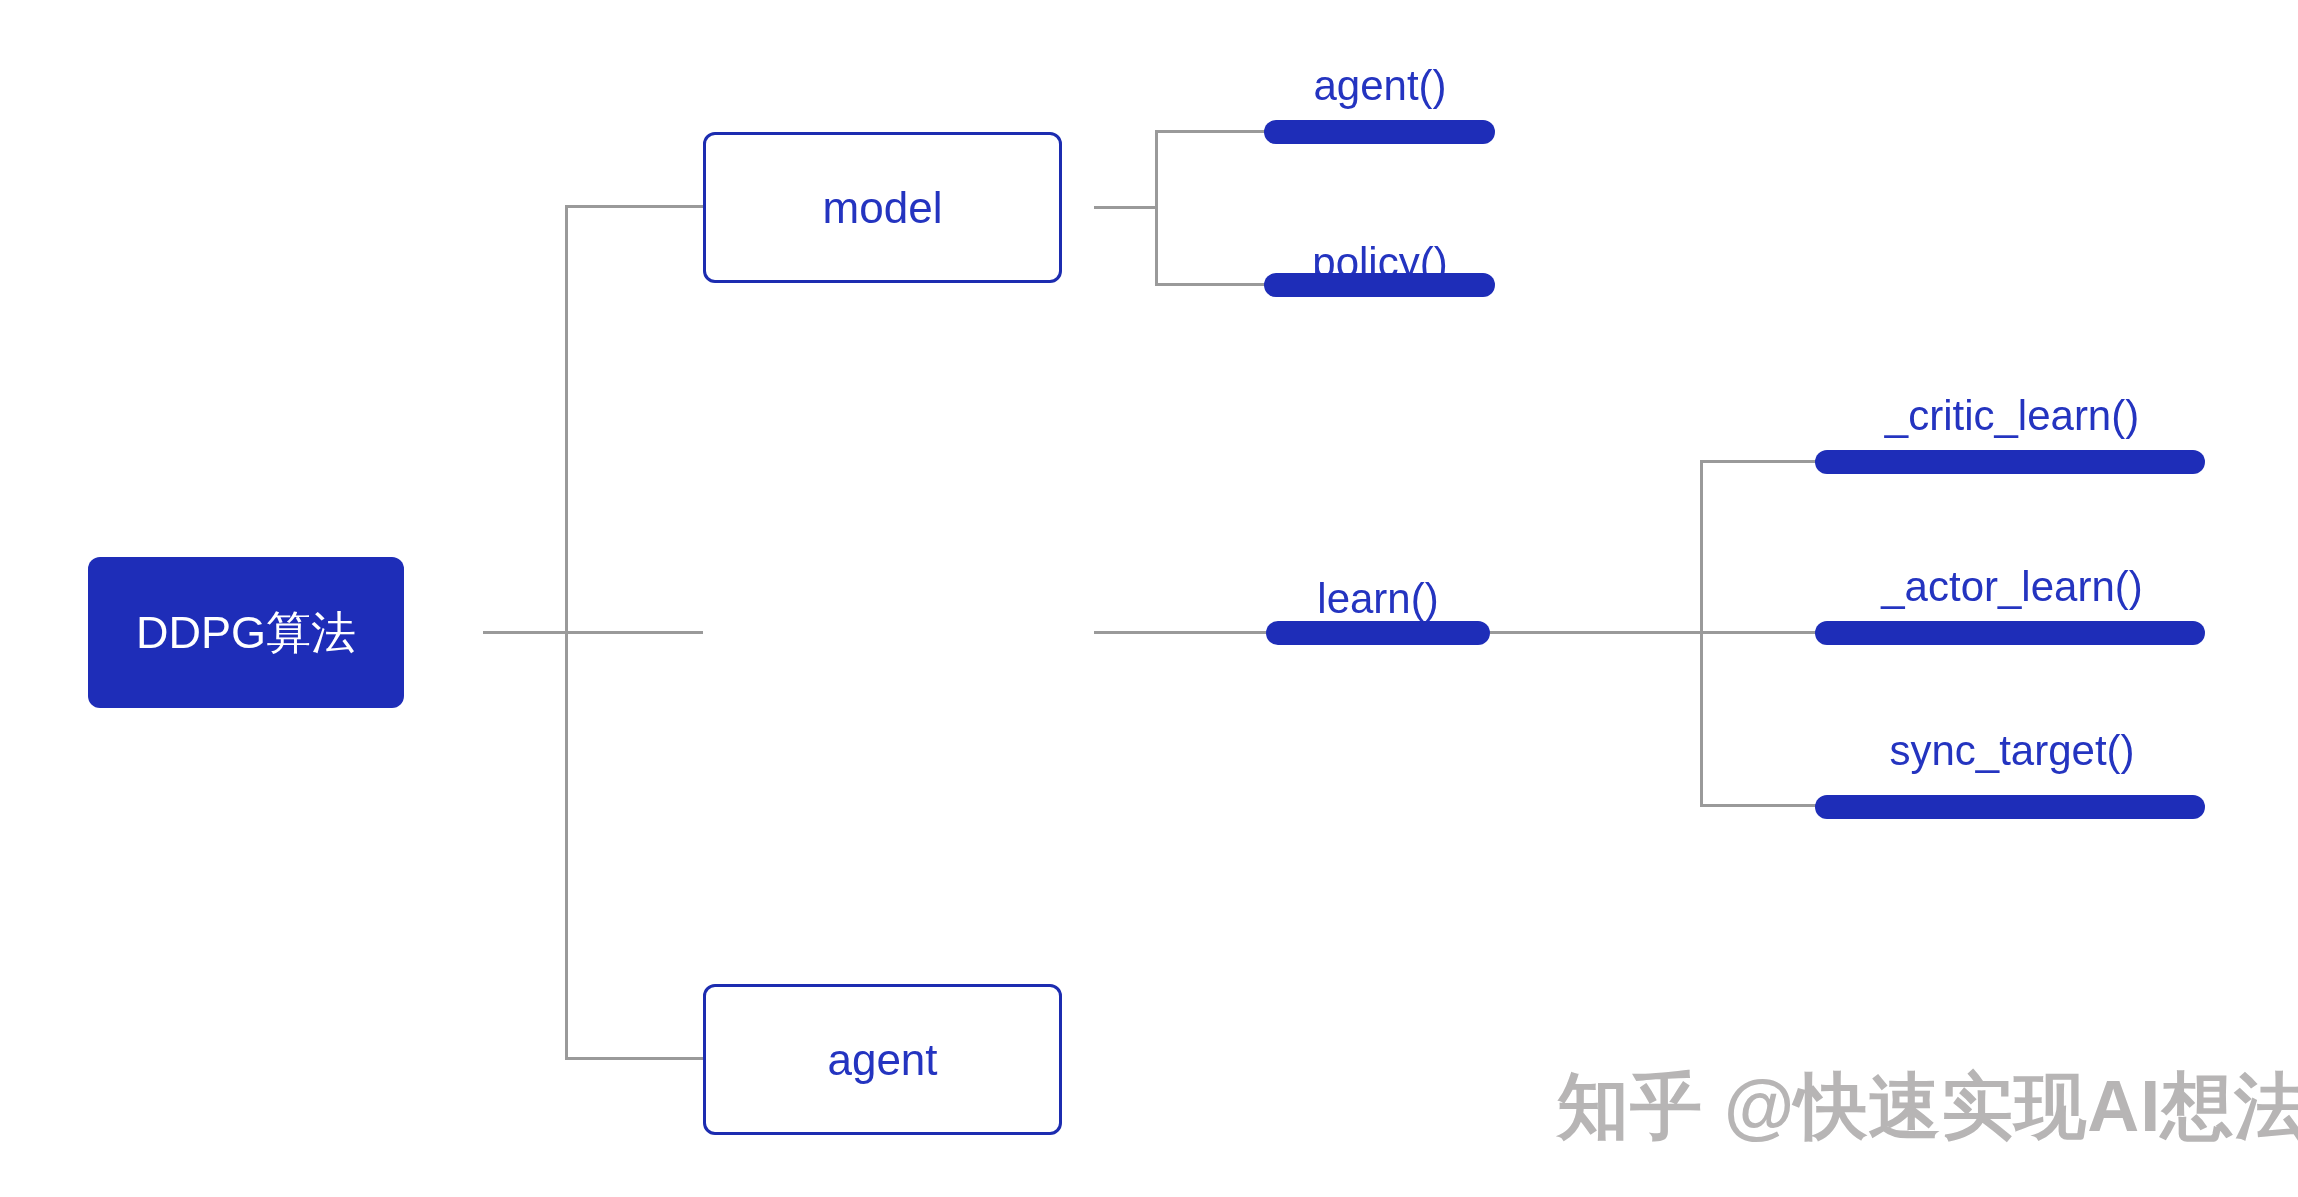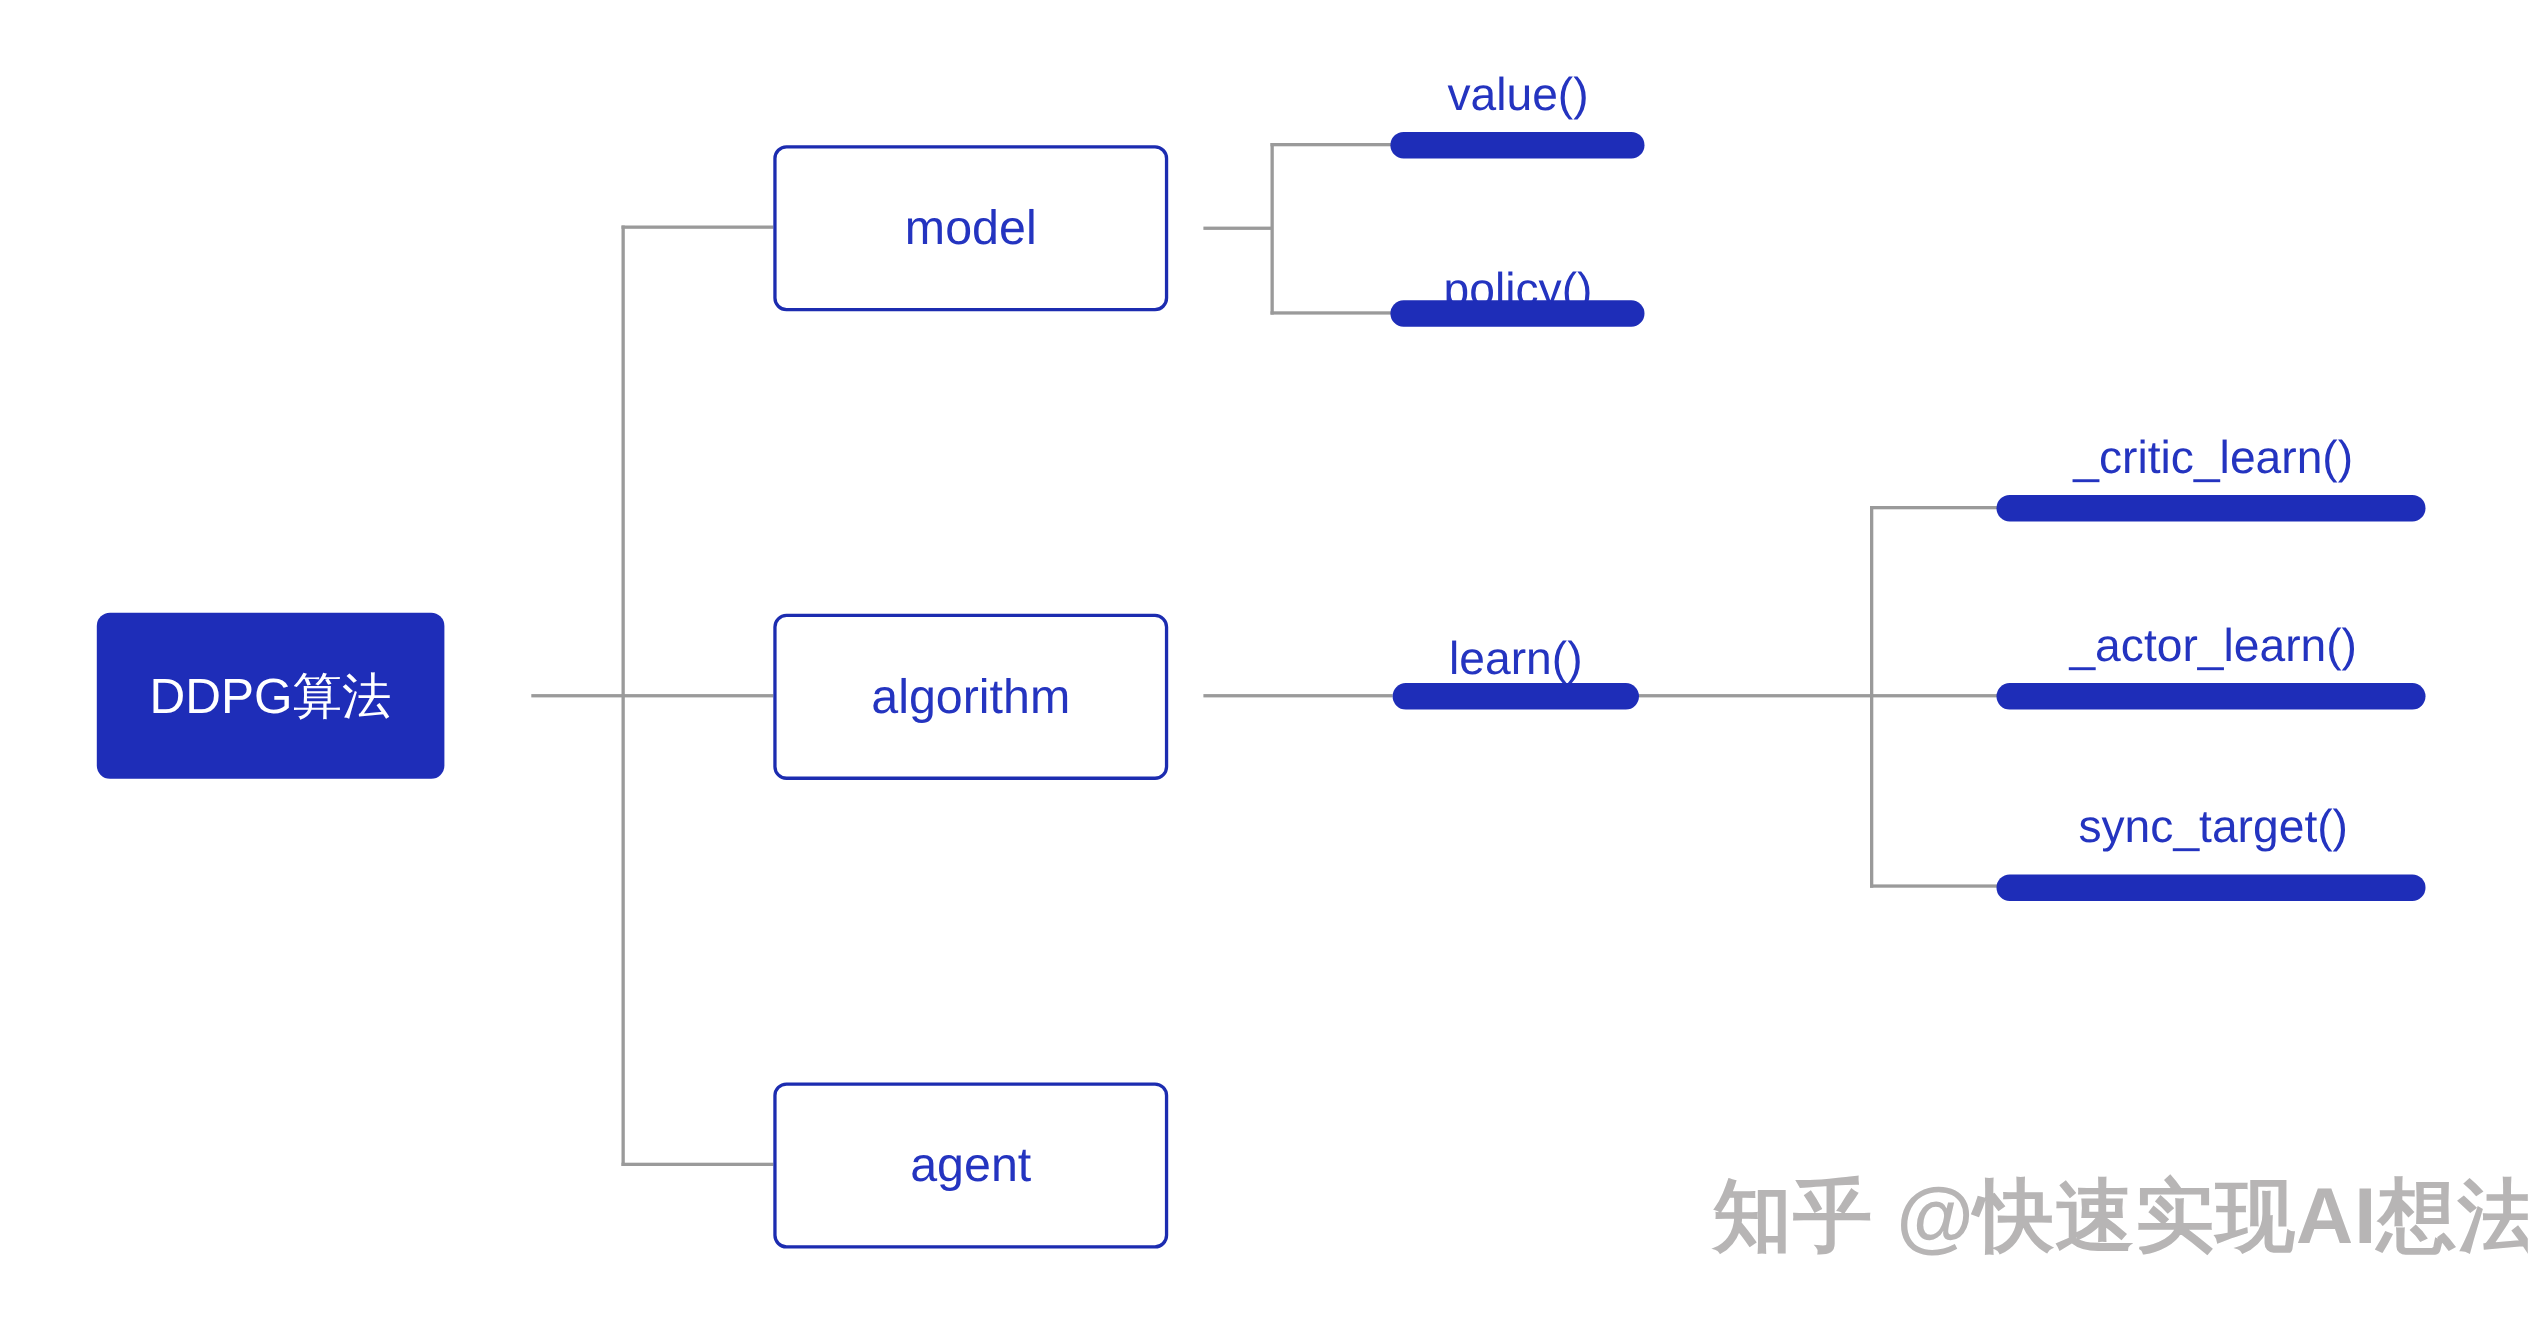--- a/index.html
+++ b/index.html
@@ -99,28 +99,25 @@
   <div class="line h-line" style="left:1700px; top:460px; width:117px;"></div>
   <div class="line h-line" style="left:1700px; top:804px; width:117px;"></div>
 
   <div class="root-node">
     <span>DDPG算法</span>
   </div>
 
   <div class="branch-node node-model">
     <span>model</span>
   </div>
-  <div class="branch-node node-algorithm">
-    <span>algorithm</span>
-  </div>
   <div class="branch-node node-agent">
     <span>agent</span>
   </div>
 
-  <div class="method-label" style="left:1380px; top:62px;">value()</div>
+  <div class="method-label" style="left:1380px; top:62px;">agent()</div>
   <div class="method-bar" style="left:1264px; top:120px; width:231px;"></div>
 
   <div class="method-label" style="left:1380px; top:215px;margin-top:24px;">policy()</div>
   <div class="method-bar" style="left:1264px; top:273px; width:231px;"></div>
 
   <div class="method-label" style="left:1378px; top:559px;margin-top:16px;">learn()</div>
   <div class="method-bar" style="left:1266px; top:621px; width:224px;"></div>
 
   <div class="method-label" style="left:2012px; top:392px;">_critic_learn()</div>
   <div class="method-bar" style="left:1815px; top:450px; width:390px;"></div>

